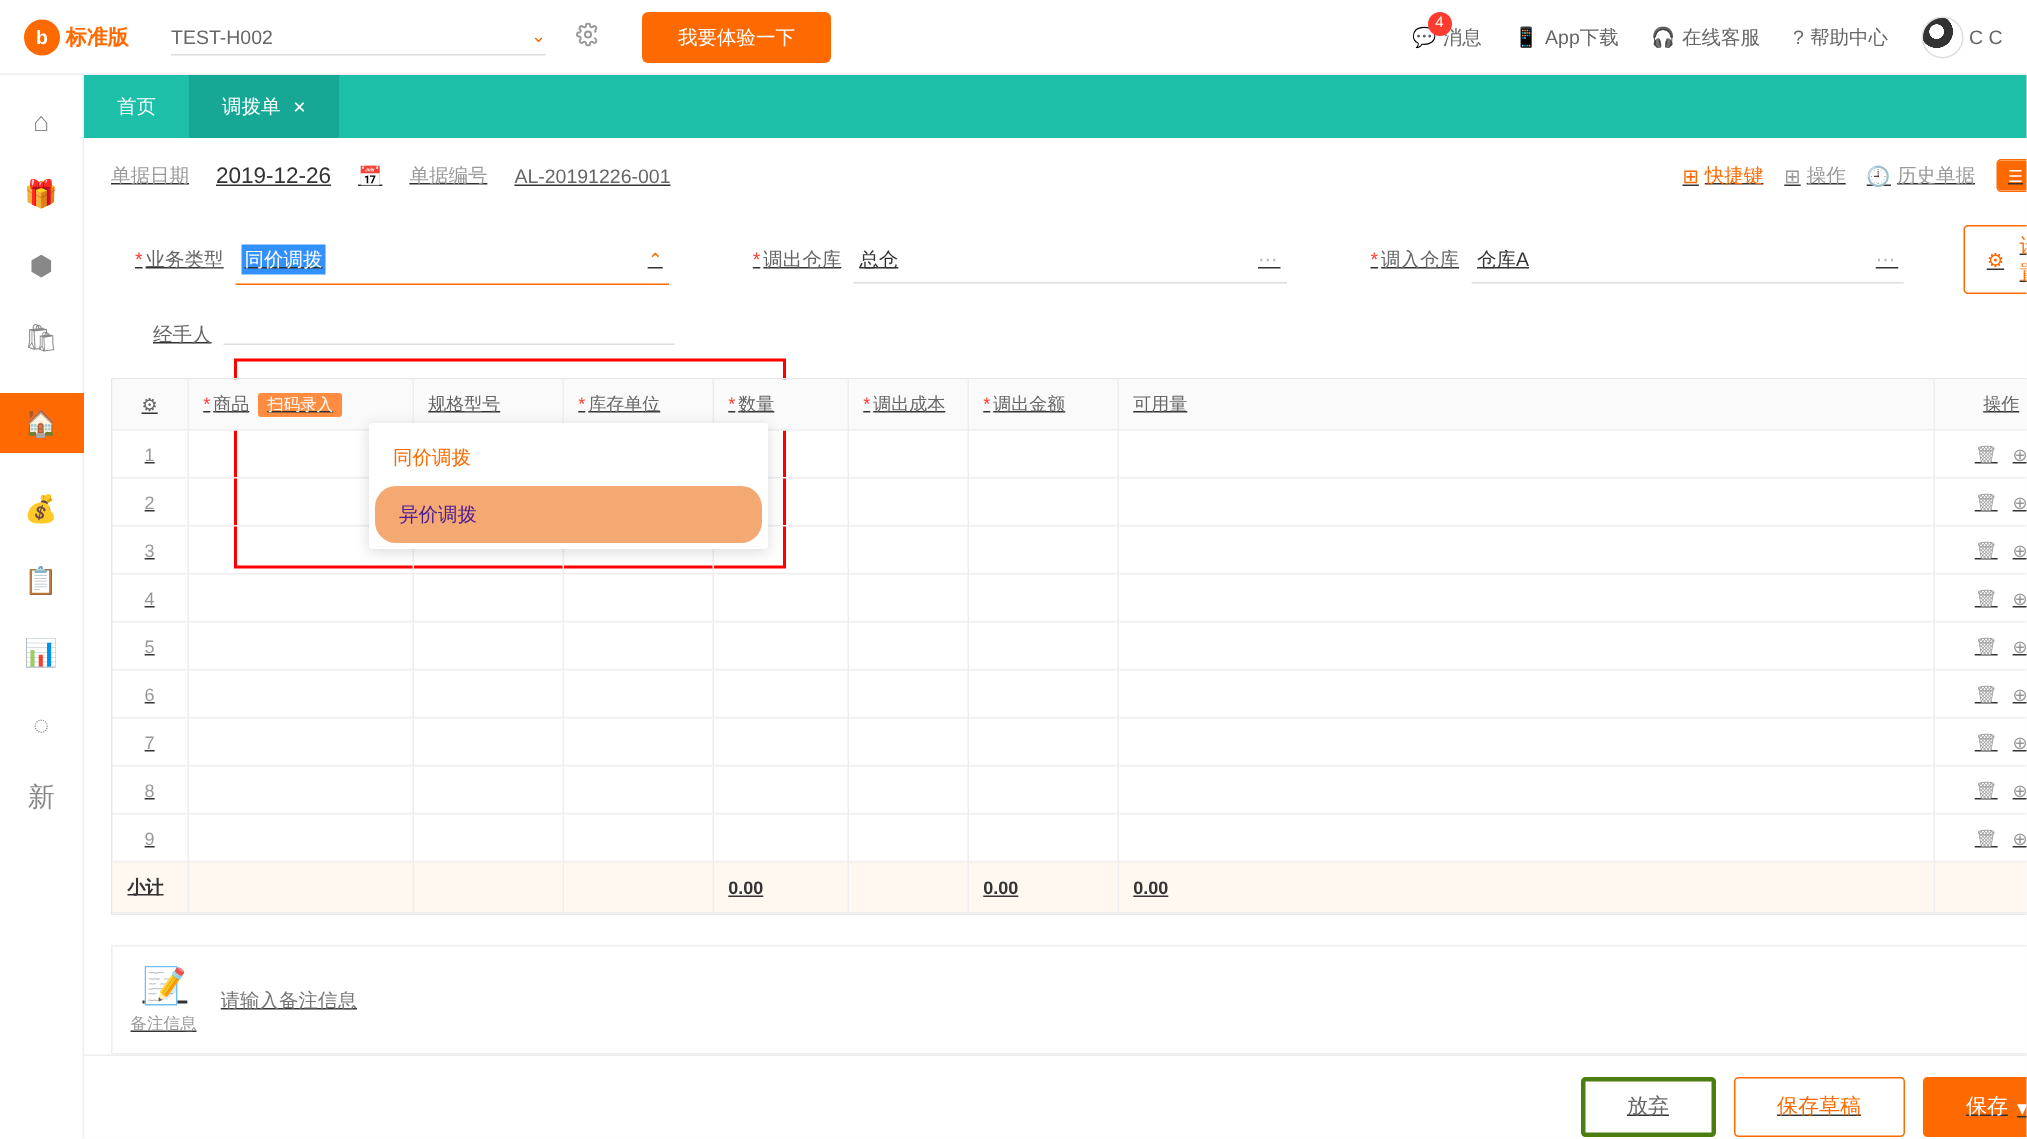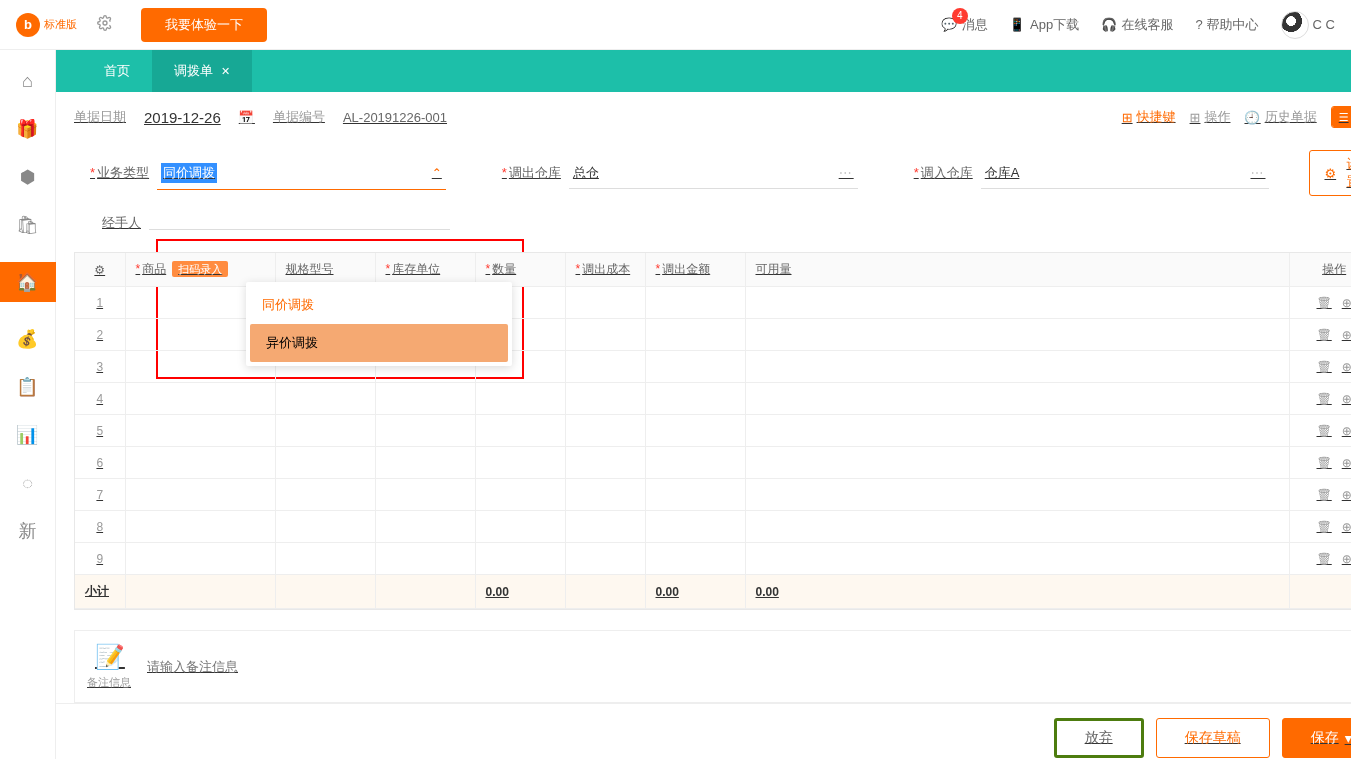--- a/index.html
+++ b/index.html
@@ -2,42 +2,42 @@
 <html><head>
 <meta charset="utf-8">
 <style>
 * { margin: 0; padding: 0; box-sizing: border-box; }
 body { font-family: "Microsoft YaHei", Arial, sans-serif; font-size: 13px; color: #333; background: #fff; overflow: hidden; }
 
 
 .top-header { height: 50px; display: flex; align-items: center; padding: 0 16px; border-bottom: 1px solid #eee; }
 .logo-area { display: flex; align-items: center; gap: 4px; }
 .logo-icon { width: 24px; height: 24px; background: #ff6a00; border-radius: 50%; display: flex; align-items: center; justify-content: center; color: #fff; font-weight: bold; }
-.logo-text { font-size: 11px; color: #ff6a00; font-weight: normal; }
+.logo-text { font-size: 14px; color: #ff6a00; font-weight: bold; }
 .store-select { margin-left: 28px; display: flex; align-items: center; width: 250px; border-bottom: 1px solid #ddd; padding: 4px 0; color: #666; justify-content: space-between; }
 .store-select .chev { color: #ff6a00; font-size: 12px; }
 .gear-top { margin-left: 20px; color: #999; cursor: pointer; }
 .cta-btn { margin-left: 28px; background: #ff6a00; color: #fff; padding: 8px 24px; border-radius: 4px; border: none; cursor: pointer; font-size: 13px; }
 .spacer { flex: 1; }
 .header-actions { display: flex; align-items: center; gap: 22px; color: #666; font-size: 13px; }
 .header-action { display: flex; align-items: center; gap: 4px; cursor: pointer; position: relative; }
 .badge { position: absolute; top: -8px; left: 10px; background: #ff3b30; color: #fff; font-size: 10px; width: 16px; height: 16px; border-radius: 50%; display: flex; align-items: center; justify-content: center; }
 .avatar { width: 28px; height: 28px; border-radius: 50%; background: radial-gradient(circle at 35% 35%, #fff 20%, #333 21%, #333 45%, #fff 46%); border: 1px solid #ddd; }
 
 
 .layout { display: flex; height: calc(100vh - 50px); }
 .left-nav { width: 56px; background: #fff; border-right: 1px solid #eee; display: flex; flex-direction: column; align-items: center; padding-top: 20px; gap: 26px; }
 .nav-icon { width: 22px; height: 22px; color: #888; display: flex; align-items: center; justify-content: center; font-size: 18px; cursor: pointer; }
 .nav-icon.active { background: #ff6a00; color: #fff; width: 56px; height: 40px; }
 
 
 .main-area { flex: 1; display: flex; flex-direction: column; background: #f5f5f5; }
 .tabs-bar { height: 42px; background: #1dbfa9; display: flex; align-items: center; }
 .tab { height: 100%; padding: 0 22px; display: flex; align-items: center; color: #fff; gap: 8px; cursor: pointer; }
-.tab.inactive { background: #1dbfa9; margin-left: 26px; }
+.tab.inactive { background: #1dbfa9; }
 .tab.active { background: #17a895; }
 .tab-close { font-size: 11px; cursor: pointer; }
 .tab-close-right { margin-left: auto; width: 42px; height: 42px; display: flex; align-items: center; justify-content: center; color: #fff; background: #1dbfa9; cursor: pointer; }
 
 
 .content { flex: 1; background: #fff; margin: 0; padding: 14px 0 0 0; display: flex; flex-direction: column; overflow: hidden; position: relative; text-decoration: underline; }
 .form-header { padding: 0 18px 10px 18px; display: flex; align-items: center; gap: 18px; }
 .form-header .lbl { color: #999; font-size: 13px; }
 .form-header .val { color: #333; font-size: 15px; }
 .date-icon { color: #ff6a00; }
@@ -60,21 +60,21 @@
 .dots { margin-left: auto; color: #bbb; letter-spacing: 2px; cursor: pointer; }
 .settings-btn { margin-left: auto; border: 1px solid #ff6a00; color: #ff6a00; background: #fff; padding: 4px 14px; border-radius: 3px; font-size: 13px; display: flex; align-items: center; gap: 4px; cursor: pointer; }
 
 
 .highlight-box { position: absolute; border: 2px solid #ff0000; pointer-events: none; left: 100px; top: 147px; width: 368px; height: 140px; }
 
 
 .dropdown { position: absolute; top: 190px; left: 190px; width: 266px; background: #fff; box-shadow: 0 2px 10px rgba(0,0,0,0.15); z-index: 10; padding: 4px 0; border-radius: 2px;}
 .dd-item { padding: 10px 16px; font-size: 13px; cursor: pointer; }
 .dd-item.sel-orange { color: #ff6a00; }
-.dd-item.hover { background: #f5a972; color: #000000; margin: 0 4px; border-radius: 2px; }
+.dd-item.hover { background: #f5a972; color: #4c1d95; margin: 0 4px; border-radius: 14px; }
 
 
 .table-wrap { margin: 14px 18px 10px 18px; border: 1px solid #e8e8e8; position: relative; }
 table { width: 100%; border-collapse: collapse; table-layout: fixed; }
 th, td { border-right: 1px solid #eee; border-bottom: 1px solid #eee; padding: 8px 10px; font-size: 12px; text-align: left; height: 32px; }
 th { background: #fafafa; color: #666; font-weight: normal; }
 th .req { color: #ff3b30; }
 .col-idx { width: 50px; text-align: center; color: #999; }
 .col-gear { width: 50px; text-align: center; }
 .col-op { width: 90px; text-align: center; border-left: 1px solid #eee; }
@@ -104,20 +104,24 @@
 
 .icon-svg { width: 16px; height: 16px; }
 </style>
 </head>
 <body>
 
 <div class="top-header">
   <div class="logo-area">
     <div class="logo-icon">b</div>
     <div class="logo-text">标准版</div>
+  </div>
+  <div class="store-select">
+    <span>TEST-H002</span>
+    <span class="chev">⌄</span>
   </div>
   <span class="gear-top">
     <svg class="icon-svg" viewBox="0 0 24 24" fill="none" stroke="currentColor" stroke-width="2">
         <circle cx="12" cy="12" r="3"></circle>
         <path d="M19.4 15a1.65 1.65 0 0 0 .33 1.82l.06.06a2 2 0 1 1-2.83 2.83l-.06-.06a1.65 1.65 0 0 0-1.82-.33 1.65 1.65 0 0 0-1 1.51V21a2 2 0 0 1-4 0v-.09A1.65 1.65 0 0 0 9 19.4a1.65 1.65 0 0 0-1.82.33l-.06.06a2 2 0 1 1-2.83-2.83l.06-.06a1.65 1.65 0 0 0 .33-1.82 1.65 1.65 0 0 0-1.51-1H3a2 2 0 0 1 0-4h.09A1.65 1.65 0 0 0 4.6 9a1.65 1.65 0 0 0-.33-1.82l-.06-.06a2 2 0 1 1 2.83-2.83l.06.06a1.65 1.65 0 0 0 1.82.33H9a1.65 1.65 0 0 0 1-1.51V3a2 2 0 0 1 4 0v.09a1.65 1.65 0 0 0 1 1.51 1.65 1.65 0 0 0 1.82-.33l.06-.06a2 2 0 1 1 2.83 2.83l-.06.06a1.65 1.65 0 0 0-.33 1.82V9c.36.16.67.4.91.7"></path>
       </svg>
   </span>
   <button class="cta-btn">我要体验一下</button>
   <div class="spacer"></div>
   <div class="header-actions">

